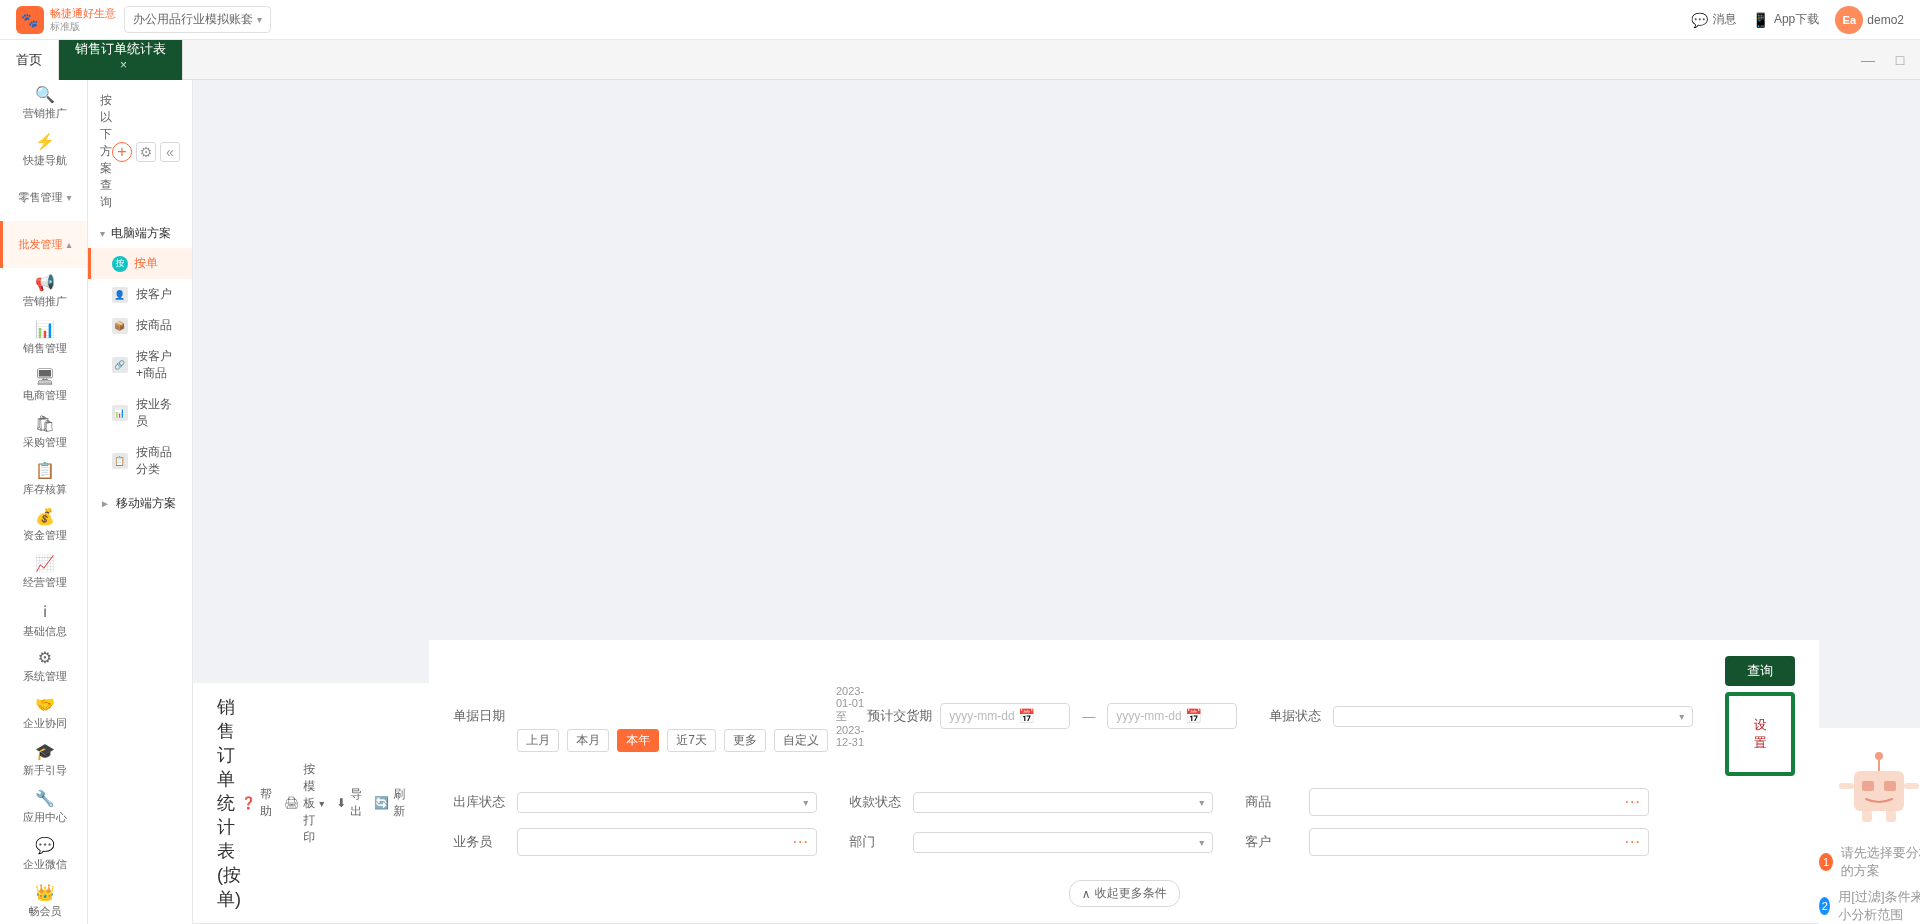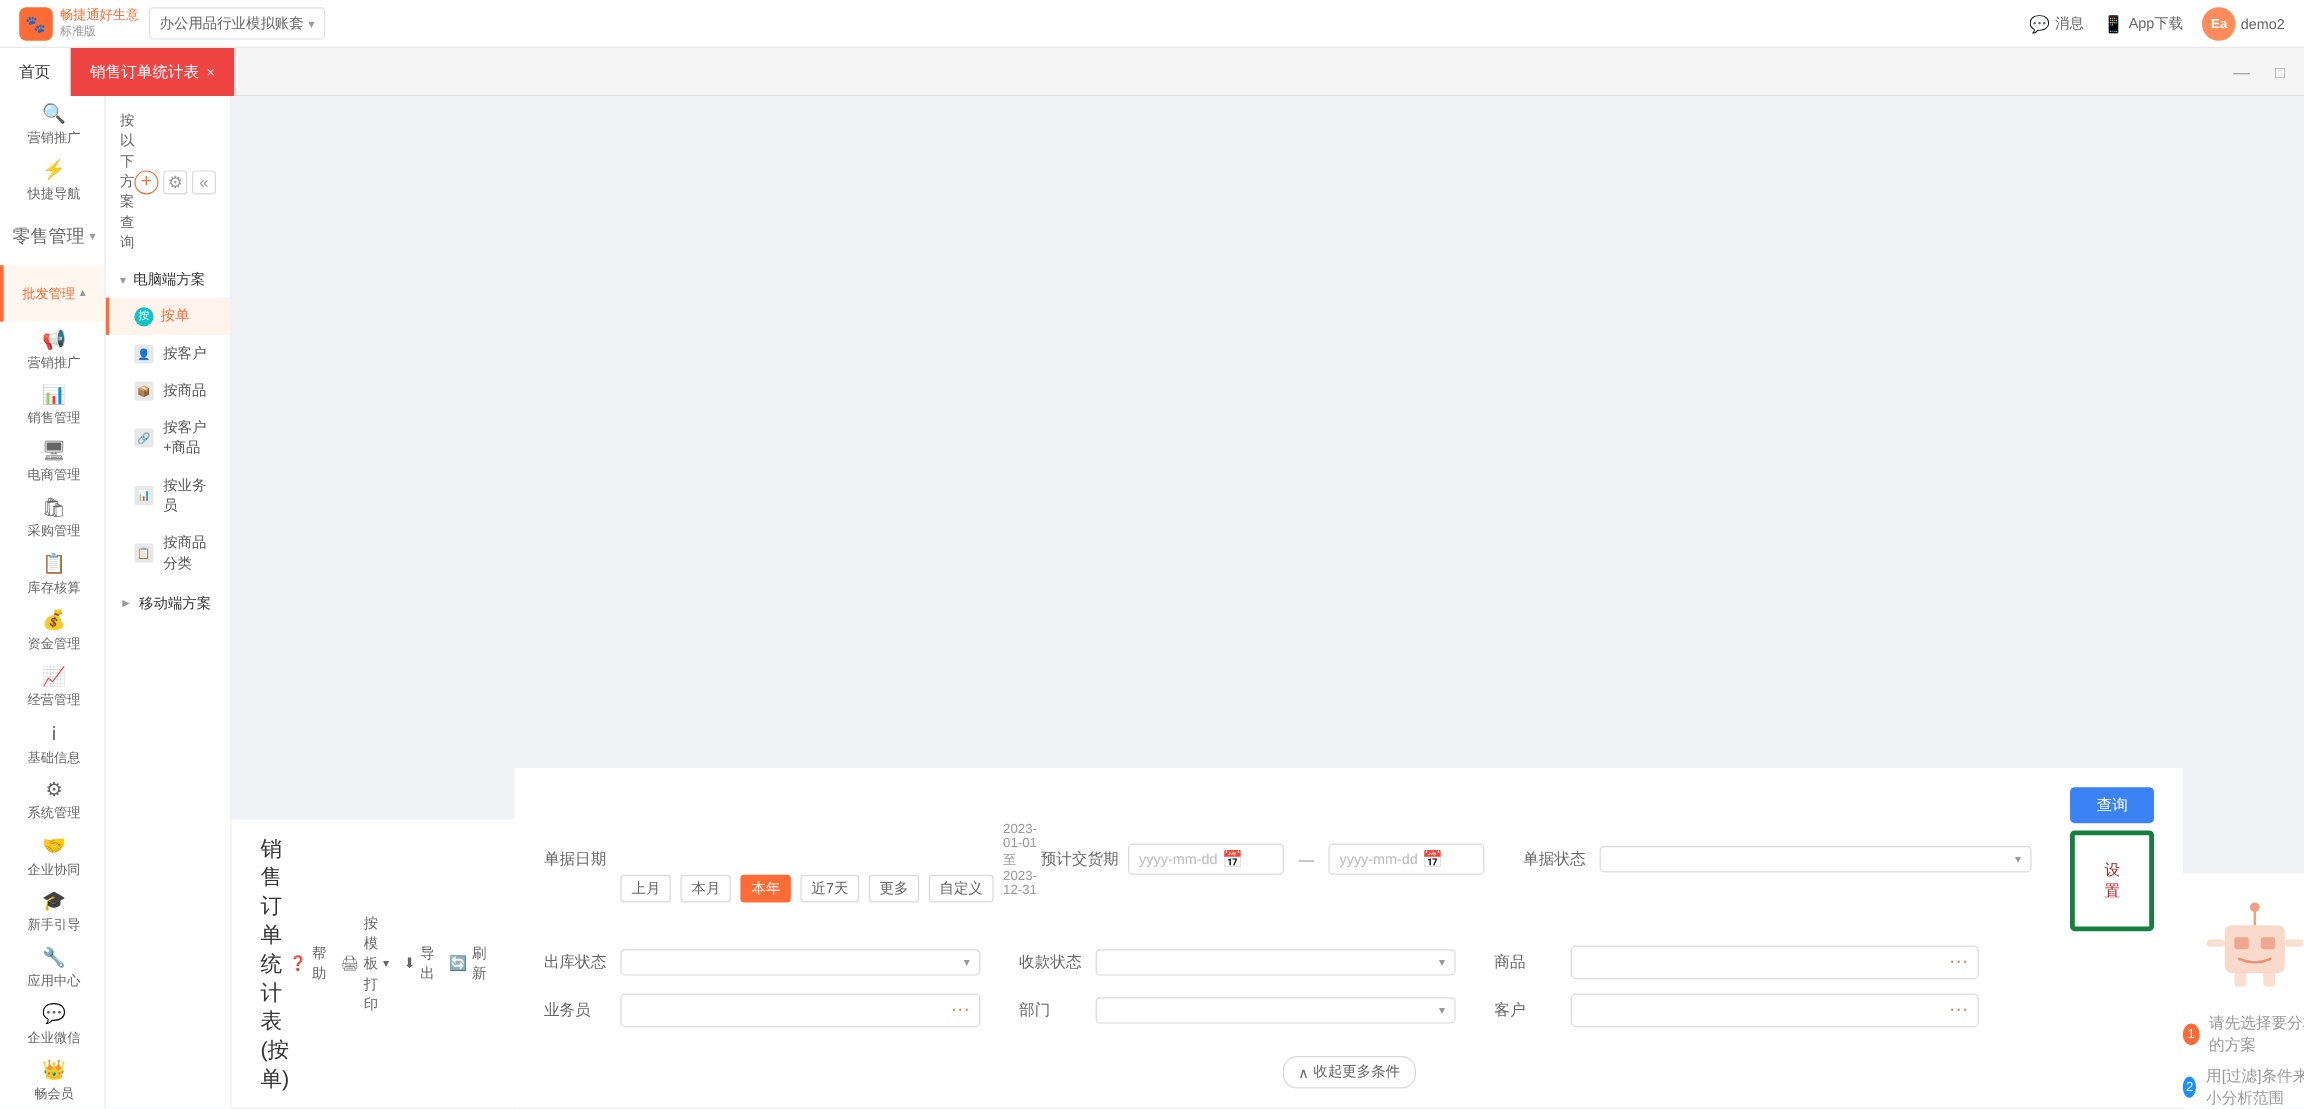--- a/index.html
+++ b/index.html
@@ -13,21 +13,21 @@
     .logo-text { font-size: 11px; color: #666; line-height: 1.3; }
     .app-selector { display: flex; align-items: center; gap: 4px; padding: 4px 8px; border: 1px solid #e0e0e0; border-radius: 4px; cursor: pointer; color: #666; font-size: 12px; }
     .topbar-right { display: flex; align-items: center; gap: 16px; }
     .topbar-action { display: flex; align-items: center; gap: 4px; color: #666; font-size: 12px; cursor: pointer; }
     .user-avatar { width: 28px; height: 28px; border-radius: 50%; background: #ff8c5a; display: flex; align-items: center; justify-content: center; color: white; font-size: 11px; overflow: hidden; }
 
     
     .tabbar { height: 40px; background: #f5f5f5; display: flex; align-items: center; border-bottom: 1px solid #e0e0e0; padding: 0; }
     .tab-item { height: 40px; display: flex; align-items: center; padding: 0 16px; font-size: 13px; cursor: pointer; color: #666; border-right: 1px solid #e0e0e0; }
     .tab-item.home { background: #fff; color: #333; }
-    .tab-item.active { background: #ef4444; color: #fff; }
+    .tab-item.active { background: #14532d; color: #fff; flex-direction: column; }
     .tab-item.active .tab-close { color: rgba(255,255,255,0.8); margin-left: 6px; font-size: 12px; cursor: pointer; }
     .tabbar-actions { margin-left: auto; display: flex; align-items: center; gap: 8px; padding-right: 8px; }
     .tabbar-btn { width: 24px; height: 24px; display: flex; align-items: center; justify-content: center; cursor: pointer; color: #999; font-size: 14px; }
 
     
     .main-layout { display: flex; height: calc(924px - 80px); }
 
     
     .sidebar { width: 88px; background: #fff; border-right: 1px solid #e8e8e8; display: flex; flex-direction: column; overflow-y: auto; }
     .sidebar-item { height: 48px; display: flex; flex-direction: column; align-items: center; justify-content: center; gap: 2px; cursor: pointer; color: #666; font-size: 11px; border-left: 3px solid transparent; }
@@ -69,21 +69,21 @@
     .date-range-text { font-size: 11px; color: #999; }
     .date-input { display: flex; align-items: center; gap: 4px; border: 1px solid #d9d9d9; border-radius: 4px; padding: 4px 8px; font-size: 12px; color: #bbb; cursor: pointer; min-width: 130px; }
     .date-dash { color: #999; margin: 0 4px; }
     .filter-select { display: flex; align-items: center; justify-content: space-between; border: 1px solid #d9d9d9; border-radius: 4px; padding: 4px 8px; font-size: 12px; color: #333; cursor: pointer; min-width: 160px; background: #fff; }
     .filter-select-wide { min-width: 360px; }
     .filter-dots { color: #ff6b35; font-size: 16px; cursor: pointer; margin-left: 4px; }
     .filter-section { display: flex; align-items: center; gap: 8px; }
     .chevron-icon { font-size: 10px; color: #999; margin-left: 4px; }
 
     
-    .query-btn { background: #3b82f6; color: white; border: none; border-radius: 4px; padding: 6px 10px; font-size: 13px; cursor: pointer; min-width: 70px; }
+    .query-btn { background: #14532d; color: white; border: none; border-radius: 4px; padding: 6px 10px; font-size: 13px; cursor: pointer; min-width: 70px; }
     .setting-btn { background: #fff; color: #b91c1c; border: 4px solid #15803d; border-radius: 4px; padding: 20px 20px; font-size: 13px; cursor: pointer; min-width: 70px; }
     .filter-container { position: relative; }
     .collapse-btn { display: flex; align-items: center; gap: 4px; font-size: 12px; color: #666; cursor: pointer; padding: 4px 12px; border: 1px solid #d9d9d9; border-radius: 12px; background: #fff; }
 
     
     .empty-state { flex: 1; display: flex; flex-direction: column; align-items: center; justify-content: center; gap: 16px; background: #fff; }
     .empty-img { width: 120px; height: 100px; display: flex; align-items: center; justify-content: center; }
     .empty-tips { display: flex; flex-direction: column; gap: 8px; }
     .empty-tip { display: flex; align-items: center; gap: 8px; font-size: 13px; color: #999; }
     .tip-num { width: 18px; height: 18px; background: #ff6b35; color: white; border-radius: 50%; display: flex; align-items: center; justify-content: center; font-size: 11px; }
@@ -146,21 +146,21 @@
   <div class="sidebar">
     <div class="sidebar-item">
       <span class="icon">🔍</span>
       <span style="font-size:11px;">营销推广</span>
     </div>
     <div class="sidebar-item">
       <span class="icon">⚡</span>
       <span style="font-size:11px;">快捷导航</span>
     </div>
     <div class="sidebar-item has-arrow">
-      <span style="font-size:15px;">零售管理</span>
+      <span style="font-size:11px;">零售管理</span>
       <span class="sidebar-arrow">▾</span>
     </div>
     <div class="sidebar-item has-arrow active">
       <span style="font-size:11px;">批发管理</span>
       <span class="sidebar-arrow">▴</span>
     </div>
     <div class="sidebar-item">
       <span class="icon">📢</span>
       <span style="font-size:11px;">营销推广</span>
     </div>

